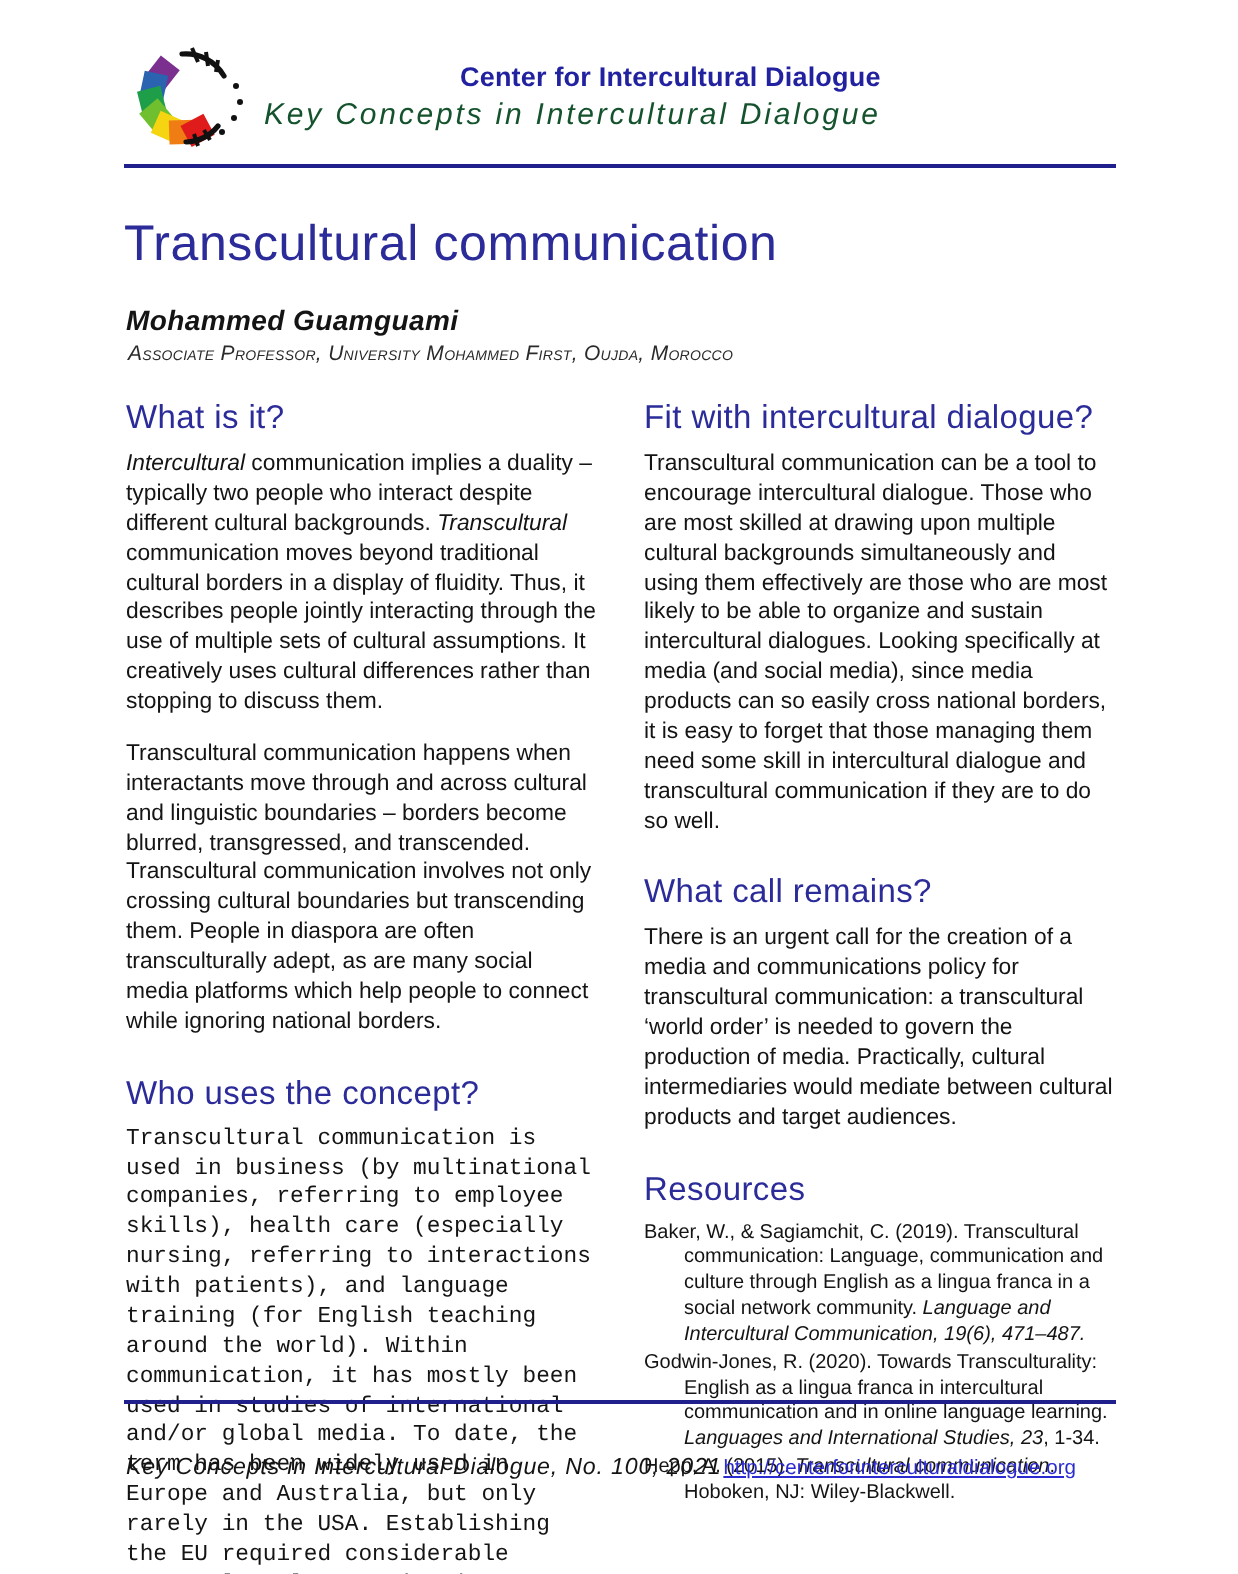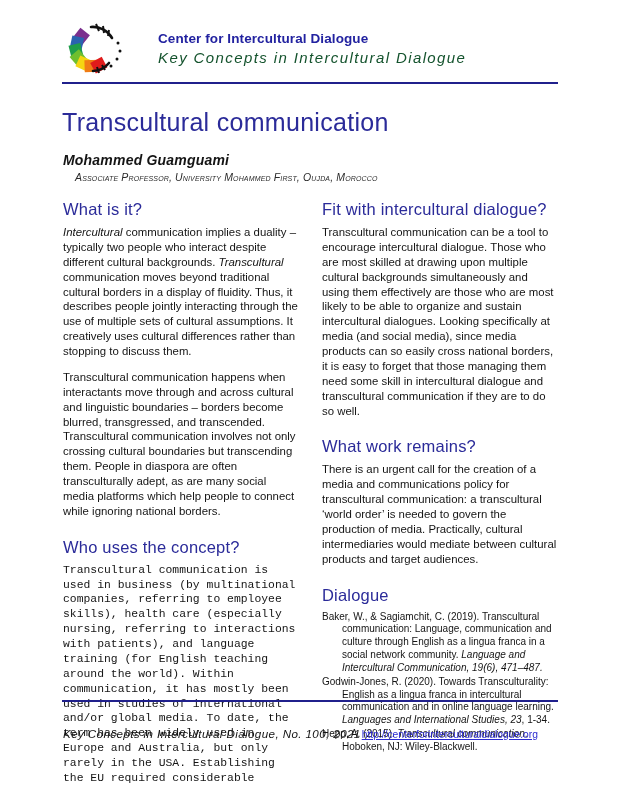--- a/index.html
+++ b/index.html
@@ -30,24 +30,25 @@
     align-items: center;
   }
   .logo-wrap {
     width: 62px;
     height: 58px;
     position: relative;
     flex: 0 0 auto;
   }
   .logo-wrap svg { display: block; }
   .header-titles {
-    margin-left: 34px;
+    margin-left: 8px;
     display: flex;
     flex-direction: column;
     justify-content: center;
+    align-items: flex-end;
   }
   .header-line1 {
     font-size: 13.5px;
     font-weight: bold;
     color: #2222a0;
     letter-spacing: 0.1px;
     line-height: 1.35;
     white-space: nowrap;
   }
   .header-line2 {
@@ -86,21 +87,21 @@
     top: 152px;
     font-size: 14px;
     font-weight: bold;
     font-style: italic;
     color: #141414;
     letter-spacing: 0.2px;
     white-space: nowrap;
   }
   .affiliation {
     position: absolute;
-    left: 75px;
+    left: 64px;
     top: 171px;
     font-size: 10.5px;
     font-style: italic;
     color: #2a2a2a;
     font-variant: small-caps;
     letter-spacing: 0.15px;
     white-space: nowrap;
   }
 
   
@@ -215,24 +216,24 @@
     <p class="body">Transcultural communication happens when interactants move through and across cultural and linguistic boundaries – borders become blurred, transgressed, and transcended. Transcultural communication involves not only crossing cultural boundaries but transcending them. People in diaspora are often transculturally adept, as are many social media platforms which help people to connect while ignoring national borders.</p>
 
     <h2 class="sect-head spaced">Who uses the concept?</h2>
     <p class="body">Transcultural communication is used in business (by multinational companies, referring to employee skills), health care (especially nursing, referring to interactions with patients), and language training (for English teaching around the world). Within communication, it has mostly been used in studies of international and/or global media. To date, the term has been widely used in Europe and Australia, but only rarely in the USA. Establishing the EU required considerable transcultural communication as well as resulting in the establishment of a transcultural identity for EU citizens.</p>
   </div>
 
   <div class="col col-right">
     <h2 class="sect-head">Fit with intercultural dialogue?</h2>
     <p class="body">Transcultural communication can be a tool to encourage intercultural dialogue. Those who are most skilled at drawing upon multiple cultural backgrounds simultaneously and using them effectively are those who are most likely to be able to organize and sustain intercultural dialogues. Looking specifically at media (and social media), since media products can so easily cross national borders, it is easy to forget that those managing them need some skill in intercultural dialogue and transcultural communication if they are to do so well.</p>
 
-    <h2 class="sect-head spaced">What work remains?</h2>
+    <h2 class="sect-head spaced">What call remains?</h2>
     <p class="body">There is an urgent call for the creation of a media and communications policy for transcultural communication: a transcultural ‘world order’ is needed to govern the production of media. Practically, cultural intermediaries would mediate between cultural products and target audiences.</p>
 
-    <h2 class="sect-head spaced">Dialogue</h2>
+    <h2 class="sect-head spaced">Resources</h2>
     <div>
         <p class="ref">Baker, W., &amp; Sagiamchit, C. (2019). Transcultural communication: Language, communication and culture through English as a lingua franca in a social network community. <em>Language and Intercultural Communication, 19(6), 471–487.</em></p>
         <p class="ref">Godwin-Jones, R. (2020). Towards Transculturality: English as a lingua franca in intercultural communication and in online language learning. <em>Languages and International Studies, 23</em>, 1-34.</p>
         <p class="ref">Hepp, A. (2015). <em>Transcultural communication</em>. Hoboken, NJ: Wiley-Blackwell.</p>
       </div>
   </div>
 
   <div class="rule rule-bottom"></div>
 
   <div class="footer">

